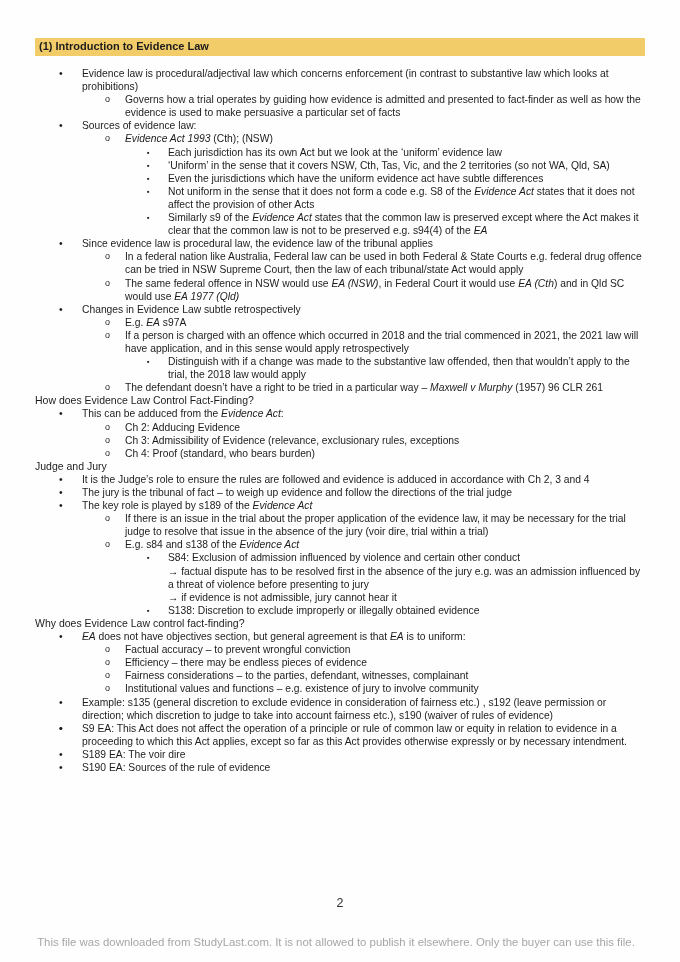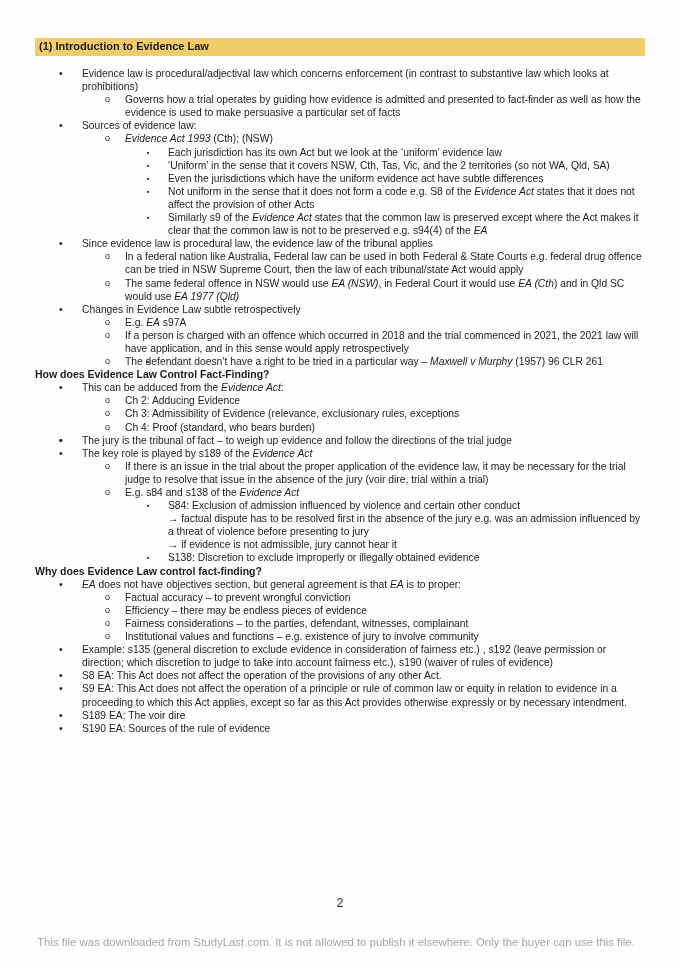--- a/index.html
+++ b/index.html
@@ -27,21 +27,21 @@
     padding: 2px 19px 3px 4px;
     margin-bottom: 11px;
   }
   .block {
     position: relative;
     font-size: 10.3px;
     line-height: 13.1px;
     white-space: pre-wrap;
   }
   .heading {
-    font-weight: bold;
+    font-weight: normal;
     font-size: 10.5px;
   }
   .l1 { padding-left: 47px; }
   .l2 { padding-left: 90px; }
   .l3 { padding-left: 133px; }
   .m {
     position: absolute;
     top: 0;
   }
   .m1 { left: 24px; font-size: 10.5px; }
@@ -79,44 +79,45 @@
         <div class="block l3"><span class="m m3">▪</span><span>‘Uniform’ in the sense that it covers NSW, Cth, Tas, Vic, and the 2 territories (so not WA, Qld, SA)</span></div>
         <div class="block l3"><span class="m m3">▪</span><span>Even the jurisdictions which have the uniform evidence act have subtle differences</span></div>
         <div class="block l3"><span class="m m3">▪</span><span>Not uniform in the sense that it does not form a code e.g. S8 of the </span><i>Evidence Act</i><span> states that it does not affect the provision of other Acts</span></div>
         <div class="block l3"><span class="m m3">▪</span><span>Similarly s9 of the </span><i>Evidence Act</i><span> states that the common law is preserved except where the Act makes it clear that the common law is not to be preserved e.g. s94(4) of the </span><i>EA</i></div>
         <div class="block l1"><span class="m m1">•</span><span>Since evidence law is procedural law, the evidence law of the tribunal applies</span></div>
         <div class="block l2"><span class="m m2">o</span><span>In a federal nation like Australia, Federal law can be used in both Federal &amp; State Courts e.g. federal drug offence can be tried in NSW Supreme Court, then the law of each tribunal/state Act would apply</span></div>
         <div class="block l2"><span class="m m2">o</span><span>The same federal offence in NSW would use </span><i>EA (NSW)</i><span>, in Federal Court it would use </span><i>EA (Cth</i><span>) and in Qld SC would use </span><i>EA 1977 (Qld)</i></div>
         <div class="block l1"><span class="m m1">•</span><span>Changes in Evidence Law subtle retrospectively</span></div>
         <div class="block l2"><span class="m m2">o</span><span>E.g. </span><i>EA</i><span> s97A</span></div>
         <div class="block l2"><span class="m m2">o</span><span>If a person is charged with an offence which occurred in 2018 and the trial commenced in 2021, the 2021 law will have application, and in this sense would apply retrospectively</span></div>
-        <div class="block l3"><span class="m m3">▪</span></div>
+        <div class="block l3"><span class="m m3">▪</span><span>Distinguish with if a change was made to the substantive law offended, then that wouldn’t apply to the trial, the 2018 law would apply</span></div>
         <div class="block l2"><span class="m m2">o</span><span>The defendant doesn’t have a right to be tried in a particular way – </span><i>Maxwell v Murphy</i><span> (1957) 96 CLR 261</span></div>
         <div class="block heading"><span>How does Evidence Law Control Fact-Finding?</span></div>
         <div class="block l1"><span class="m m1">•</span><span>This can be adduced from the </span><i>Evidence Act</i><span>:</span></div>
         <div class="block l2"><span class="m m2">o</span><span>Ch 2: Adducing Evidence</span></div>
         <div class="block l2"><span class="m m2">o</span><span>Ch 3: Admissibility of Evidence (relevance, exclusionary rules, exceptions</span></div>
         <div class="block l2"><span class="m m2">o</span><span>Ch 4: Proof (standard, who bears burden)</span></div>
-        <div class="block l1"><span class="m m1">•</span></div>
+        <div class="block heading"><span>Judge and Jury</span></div>
+        <div class="block l1"><span class="m m1">•</span><span>It is the Judge’s role to ensure the rules are followed and evidence is adduced in accordance with Ch 2, 3 and 4</span></div>
         <div class="block l1"><span class="m m1">•</span><span>The jury is the tribunal of fact – to weigh up evidence and follow the directions of the trial judge</span></div>
         <div class="block l1"><span class="m m1">•</span><span>The key role is played by s189 of the </span><i>Evidence Act</i></div>
         <div class="block l2"><span class="m m2">o</span><span>If there is an issue in the trial about the proper application of the evidence law, it may be necessary for the trial judge to resolve that issue in the absence of the jury (voir dire, trial within a trial)</span></div>
         <div class="block l2"><span class="m m2">o</span><span>E.g. s84 and s138 of the </span><i>Evidence Act</i></div>
         <div class="block l3"><span class="m m3">▪</span><span>S84: Exclusion of admission influenced by violence and certain other conduct
 → factual dispute has to be resolved first in the absence of the jury e.g. was an admission influenced by a threat of violence before presenting to jury
 → if evidence is not admissible, jury cannot hear it</span></div>
         <div class="block l3"><span class="m m3">▪</span><span>S138: Discretion to exclude improperly or illegally obtained evidence</span></div>
         <div class="block heading"><span>Why does Evidence Law control fact-finding?</span></div>
-        <div class="block l1"><span class="m m1">•</span><i>EA</i><span> does not have objectives section, but general agreement is that </span><i>EA</i><span> is to proper:</span></div>
+        <div class="block l1"><span class="m m1">•</span><i>EA</i><span> does not have objectives section, but general agreement is that </span><i>EA</i><span> is to uniform:</span></div>
         <div class="block l2"><span class="m m2">o</span><span>Factual accuracy – to prevent wrongful conviction</span></div>
         <div class="block l2"><span class="m m2">o</span><span>Efficiency – there may be endless pieces of evidence</span></div>
         <div class="block l2"><span class="m m2">o</span><span>Fairness considerations – to the parties, defendant, witnesses, complainant</span></div>
         <div class="block l2"><span class="m m2">o</span><span>Institutional values and functions – e.g. existence of jury to involve community</span></div>
         <div class="block l1"><span class="m m1">•</span><span>Example: s135 (general discretion to exclude evidence in consideration of fairness etc.) , s192 (leave permission or direction; which discretion to judge to take into account fairness etc.), s190 (waiver of rules of evidence)</span></div>
-        <div class="block l1"><span class="m m1">•</span><span>S8 EA: This Act does not affect the operation of the provisions of any other Act.</span></div>
+        <div class="block l1"><span class="m m1">•</span></div>
         <div class="block l1"><span class="m m1">•</span><span>S9 EA: This Act does not affect the operation of a principle or rule of common law or equity in relation to evidence in a proceeding to which this Act applies, except so far as this Act provides otherwise expressly or by necessary intendment.</span></div>
         <div class="block l1"><span class="m m1">•</span><span>S189 EA: The voir dire</span></div>
         <div class="block l1"><span class="m m1">•</span><span>S190 EA: Sources of the rule of evidence</span></div>
       </div>
   </div>
 
   <div class="page-number">2</div>
 
   <div class="footer" style="color: rgb(166, 166, 166);">This file was downloaded from StudyLast.com. It is not allowed to publish it elsewhere. Only the buyer can use this file.</div>
 </div>

